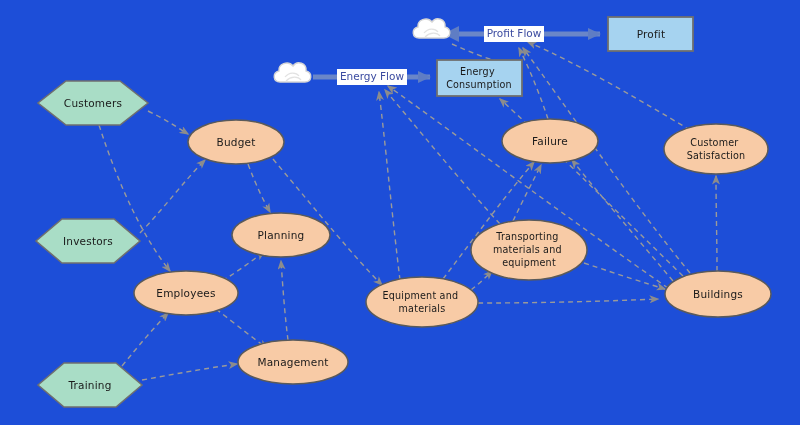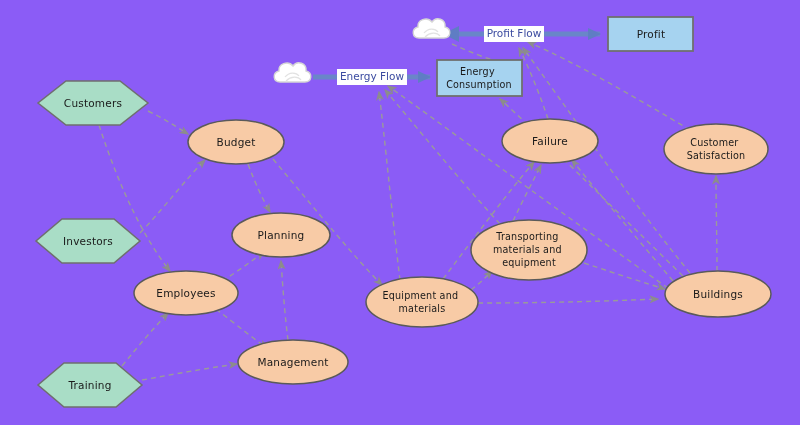--- a/index.html
+++ b/index.html
@@ -10,21 +10,21 @@
   body {
     width: 800px;
     height: 425px;
     font-family: "DejaVu Sans", sans-serif;
     overflow: hidden;
   }
   #diagram-root {
     position: relative;
     width: 800px;
     height: 425px;
-    background: #8b5cf6;
+    background: #1d4ed8;
   }
   svg#canvas {
     position: absolute;
     left: 0;
     top: 0;
     width: 800px;
     height: 425px;
   }
   .node-label {
     font-family: "DejaVu Sans", sans-serif;

